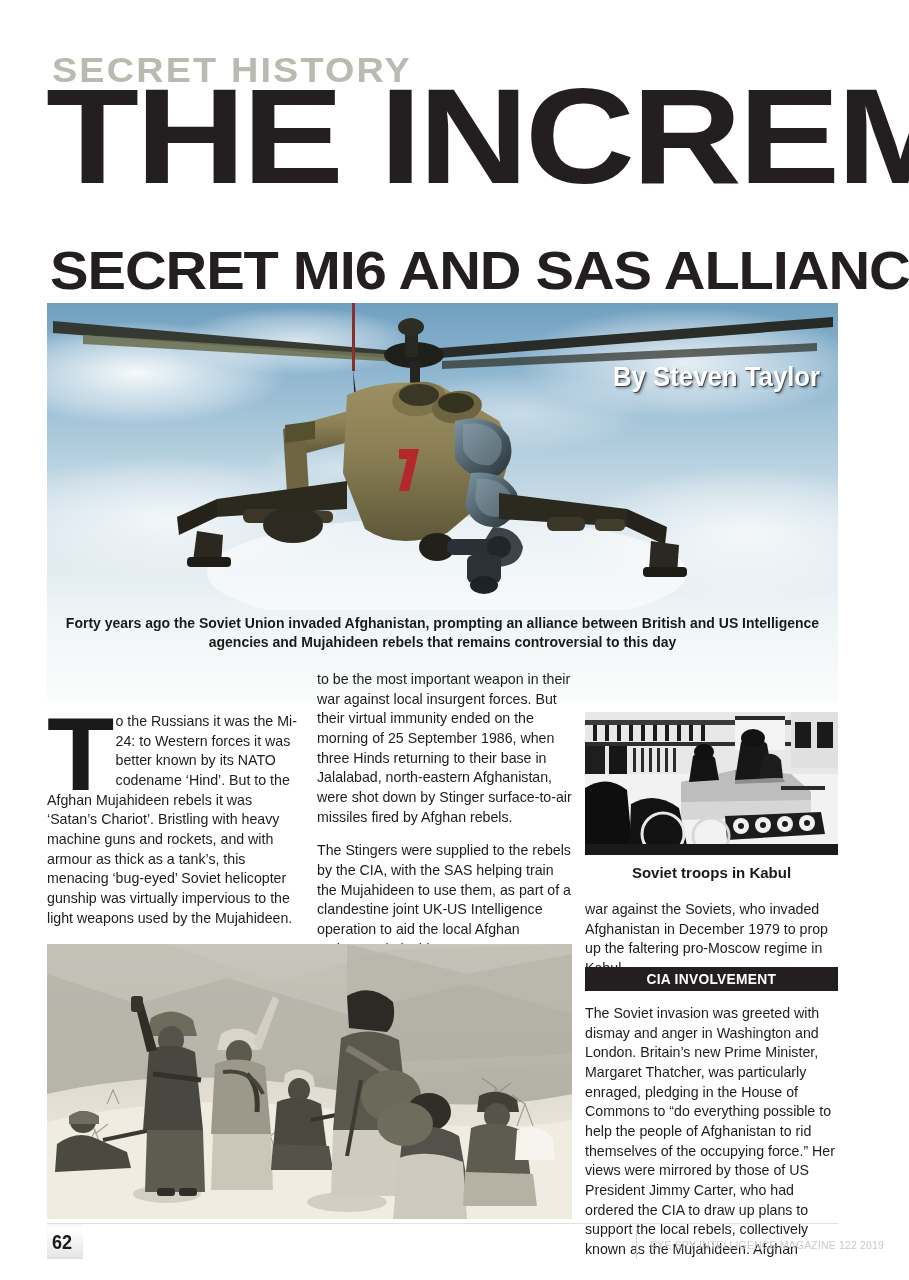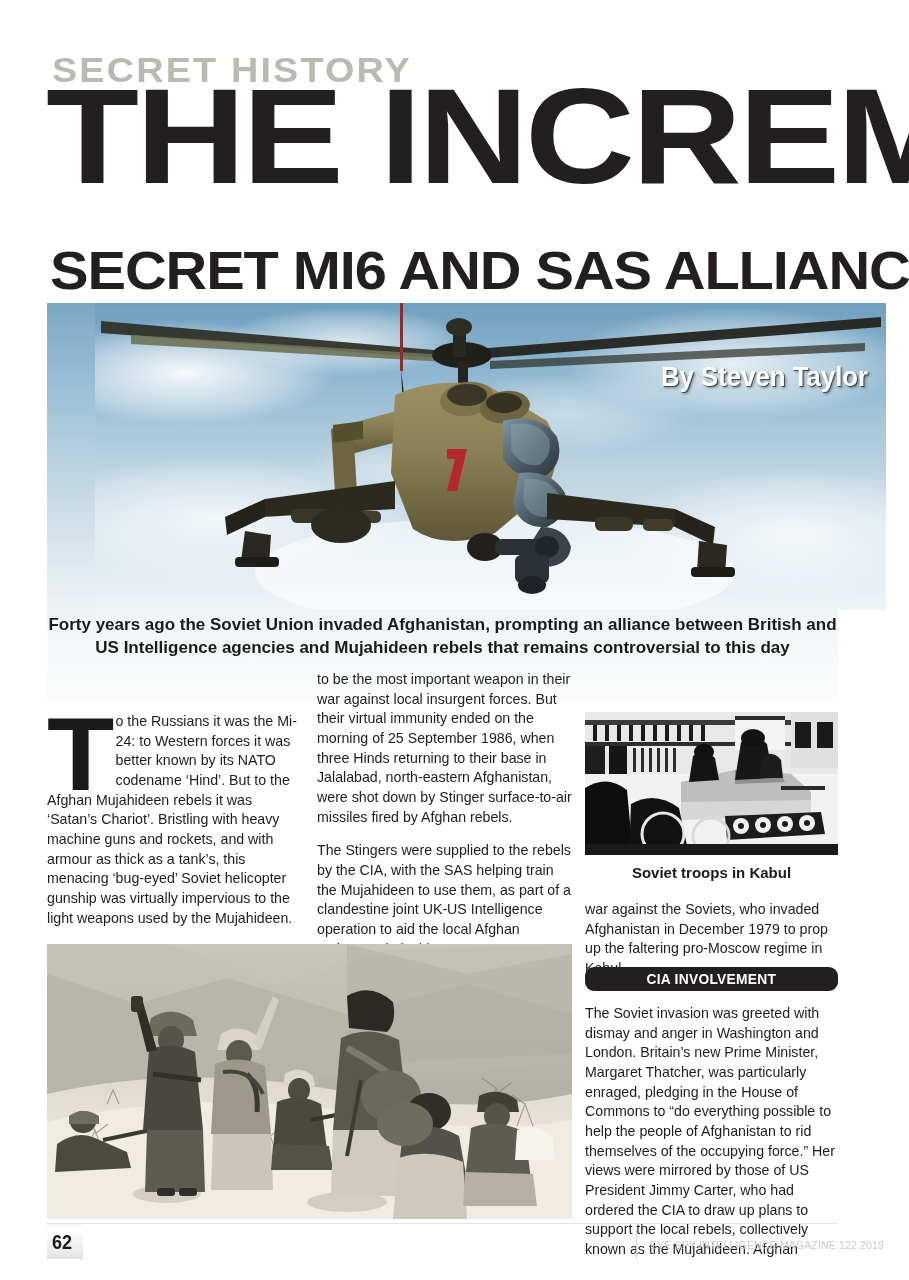--- a/index.html
+++ b/index.html
@@ -64,21 +64,20 @@
 
   
   .hero {
     position: absolute;
     left: 47px;
     top: 303px;
     width: 791px;
     height: 307px;
     overflow: hidden;
     background: linear-gradient(180deg,#7ba7c4 0%, #9cc0d6 28%, #bcd4e2 55%, #d9e6ed 80%, #eef3f5 100%);
-    padding-left: 48px;
   }
   .hero svg { display:block; width:100%; height:100%; }
 
   .byline {
     position: absolute;
     right: 18px;
     top: 58px;
     font-family: "Liberation Sans", sans-serif;
     font-weight: bold;
     font-size: 28px;
@@ -100,21 +99,21 @@
     background: linear-gradient(180deg,#eef4f6 0%, #f4f8f9 45%, #fbfcfc 100%);
   }
   .deck {
     position: absolute;
     left: 0;
     top: 0;
     width: 791px;
     text-align: center;
     font-family: "Liberation Sans", sans-serif;
     font-weight: bold;
-    font-size: 17px;
+    font-size: 14px;
     line-height: 1.33;
     color: #1b1b1b;
     padding-top: 4px;
   }
 
   
   .col {
     position: absolute;
     font-family: "Liberation Sans", sans-serif;
     font-size: 14.2px;
@@ -169,21 +168,20 @@
   .section-bar {
     position: absolute;
     left: 585px;
     top: 967px;
     width: 253px;
     height: 24px;
     background: #231f20;
     display: flex;
     align-items: center;
     justify-content: center;
-    border-radius: 9px;
   }
   .section-bar span {
     font-family: "Liberation Sans", sans-serif;
     font-weight: bold;
     font-size: 14.5px;
     letter-spacing: .3px;
     color: #ffffff;
     transform: scaleX(0.95);
   }
 

